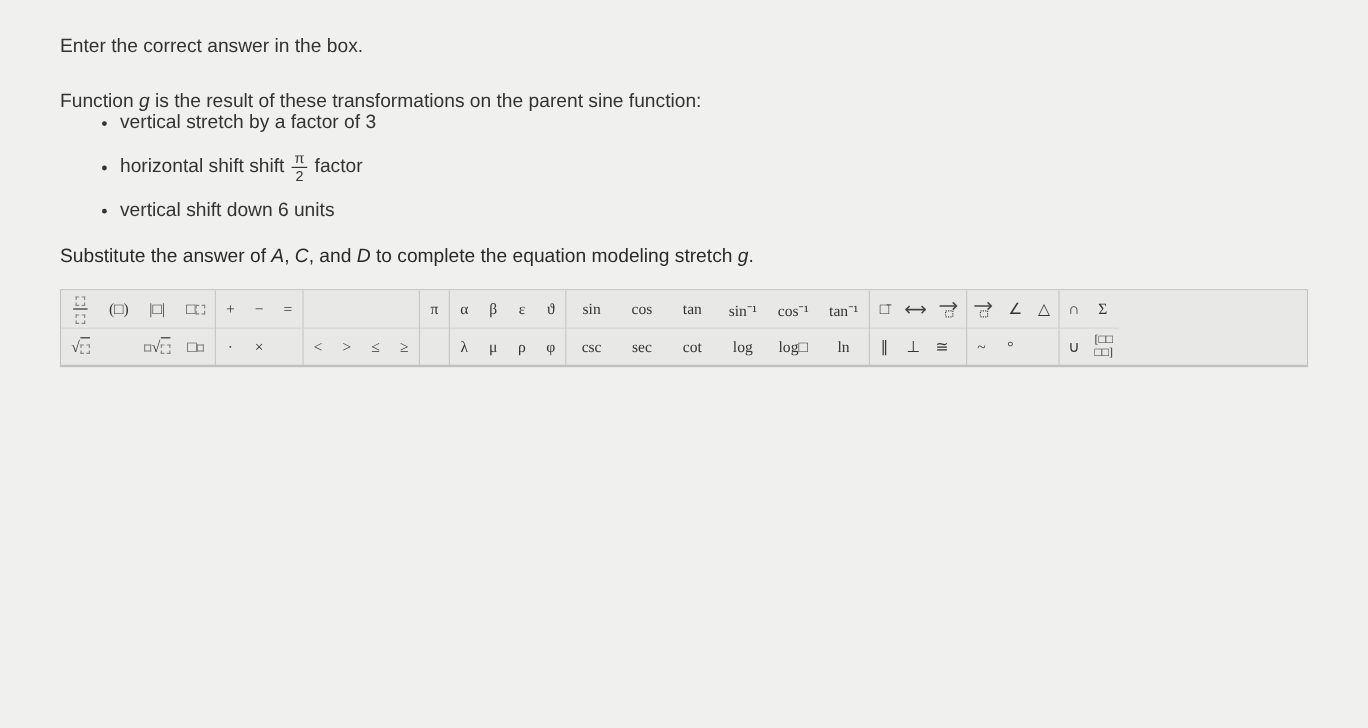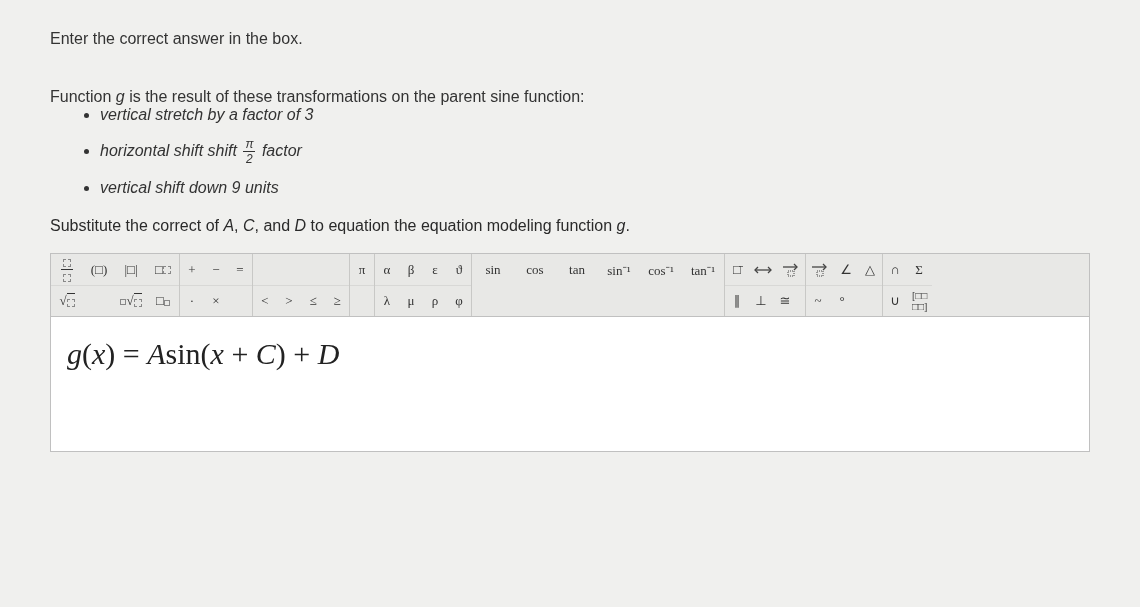--- a/index.html
+++ b/index.html
@@ -5,23 +5,23 @@
     * { box-sizing: border-box; margin: 0; padding: 0; }
     body {
       font-family: Arial, Helvetica, sans-serif;
       background: #f0f0ee;
       color: #2a2a2a;
       padding: 30px 50px;
       width: 1140px;
       height: 607px;
       font-size: 16px;
     }
-    .instruction { margin-bottom: 40px; color: #333; }
+    .instruction { margin-bottom: 28px; color: #333; }
     .intro { color: #333; }
-    ul { list-style: disc; margin-left: 50px; margin-bottom: 20px; font-style: italic; }
+    ul { list-style: disc; margin-left: 50px; margin-bottom: 20px; }
     li { margin-bottom: 14px; color: #333; }
     .fraction-inline { display: inline-flex; flex-direction: column; vertical-align: middle; font-size: 12px; text-align: center; line-height: 1; margin: 0 2px;}
     .fraction-inline .num { border-bottom: 1px solid #333; padding: 0 2px 1px;}
     .fraction-inline .den { padding-top: 1px; }
     .substitute { margin-bottom: 18px; }
     em { font-style: italic; }
 
     .editor-wrap { border: 1px solid #c0c0c0; background: #fff;}
     .toolbar {
       display: flex;
@@ -67,25 +67,25 @@
 <ul>
   <li>vertical stretch by a factor of 3</li>
   <li>
     <span>horizontal shift shift </span>
     <span class="fraction-inline">
       <span class="num">π</span>
       <span class="den">2</span>
     </span>
     <span> factor</span>
   </li>
-  <li>vertical shift down 9 units</li>
+  <li>vertical shift down 6 units</li>
 </ul>
 
 <p class="substitute">
-  <span>Substitute the correct of </span><em>A</em><span>, </span><em>C</em><span>, and </span><em>D</em><span> to equation the equation modeling function </span><em>g</em><span>.</span>
+  <span>Substitute the answer of </span><em>A</em><span>, </span><em>C</em><span>, and </span><em>D</em><span> to complete the equation modeling stretch </span><em>g</em><span>.</span>
 </p>
 
 <div class="editor-wrap">
   <div class="toolbar">
 
     <div class="tb-group">
       <div class="tb-row">
         <div class="tb-btn">
             <span class="fraction-inline">
               <span class="num"><span class="placeholder-box"></span></span>
@@ -171,20 +171,28 @@
 
     <div class="tb-group">
       <div class="tb-row">
         <div class="tb-btn wide">sin</div>
         <div class="tb-btn wide">cos</div>
         <div class="tb-btn wide">tan</div>
         <div class="tb-btn wide">sin⁻¹</div>
         <div class="tb-btn wide">cos⁻¹</div>
         <div class="tb-btn wide">tan⁻¹</div>
       </div>
+      <div class="tb-row">
+        <div class="tb-btn wide">csc</div>
+        <div class="tb-btn wide">sec</div>
+        <div class="tb-btn wide">cot</div>
+        <div class="tb-btn wide">log</div>
+        <div class="tb-btn wide">log□</div>
+        <div class="tb-btn wide">ln</div>
+      </div>
     </div>
 
     <div class="tb-group">
       <div class="tb-row">
         <div class="tb-btn narrow">□̄</div>
         <div class="tb-btn narrow">
             <svg width="18" height="10">
               <line x1="1" y1="5" x2="17" y2="5" stroke-width="1.3"></line>
               <polyline points="4,2 1,5 4,8" stroke-width="1.3"></polyline>
               <polyline points="14,2 17,5 14,8" stroke-width="1.3"></polyline>
@@ -232,16 +240,13 @@
       <div class="tb-row">
         <div class="tb-btn narrow">∪</div>
         <div class="tb-btn narrow">
             <span style="font-size:10px;">[□□<br>□□]</span>
           </div>
       </div>
     </div>
 
   </div>
 
-  <div class="equation-area">
-    <span>g</span><span class="upright">(</span><span>x</span><span class="upright">)</span><span class="upright"> = </span><span>A</span><span class="upright">sin</span><span class="upright">(</span><span>x</span><span class="upright"> + </span><span>C</span><span class="upright">)</span><span class="upright"> + </span><span>D</span>
-  </div>
 </div>
 
 </body></html>

